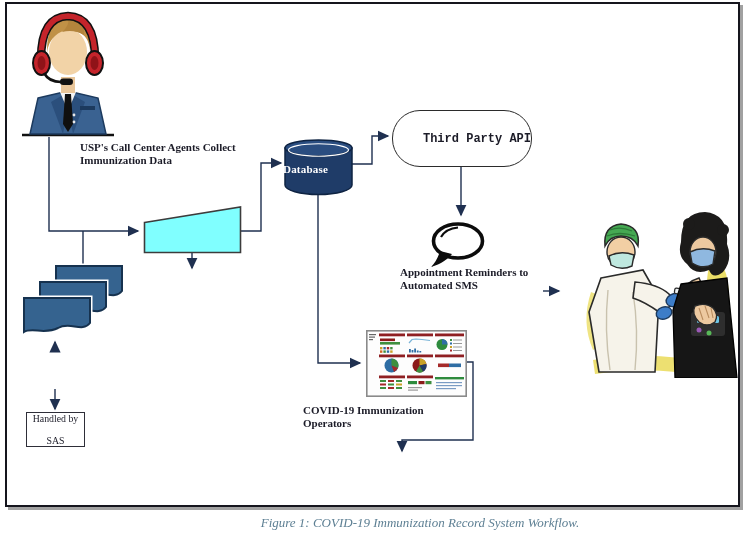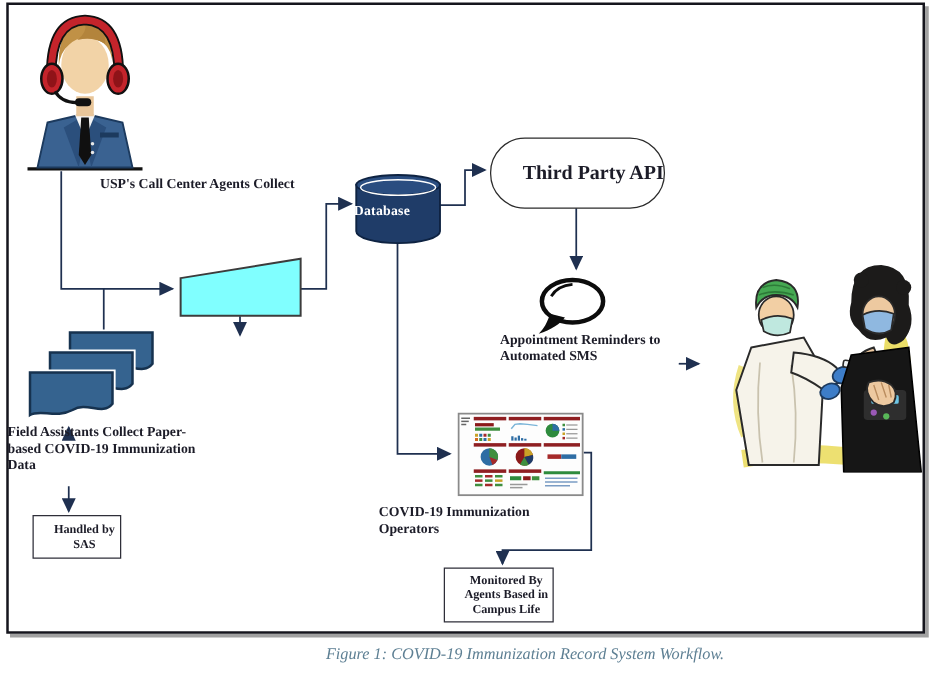--- a/index.html
+++ b/index.html
@@ -9,27 +9,27 @@
   }
   .frame{
     position:absolute;left:5px;top:2px;width:731px;height:501px;
     border:2px solid #15151d;background:#fff;
     box-shadow:3px 3px 0 rgba(130,130,130,.75);
   }
   .abs{position:absolute;}
   .lbl{font-size:11px;font-weight:700;line-height:13px;white-space:nowrap;}
   .node-box{
     background:#fff;border:1.2px solid #2e2e38;display:flex;flex-direction:column;
-    align-items:center;justify-content:center;text-align:center;
-    font-size:9.8px;font-weight:700;line-height:11.5px;padding-left:12px;
+    align-items:center;justify-content:space-between;text-align:center;
+    font-size:9.8px;font-weight:400;line-height:11.5px;
   }
   .stadium{
     background:#fff;border:1.5px solid #2b2b2b;border-radius:28px;
     display:flex;align-items:center;justify-content:flex-end;
-    font-size:16px;font-weight:600;
+    font-size:12px;font-weight:600;font-family:Liberation Mono, monospace;
   }
   .db-label{
     position:absolute;left:283px;top:163px;width:71px;text-align:left;
     color:#fff;font-size:11px;font-weight:600;letter-spacing:.2px;
   }
   .caption{
     position:absolute;left:0;top:515px;width:744px;text-align:center;
     font-style:italic;font-size:13px;color:#5d7f93;padding-left:48px;
   }
   svg{display:block;}
@@ -81,20 +81,21 @@
     <ellipse cx="23.5" cy="58" rx="8.5" ry="12" fill="#c4242b" stroke="#111" stroke-width="2"></ellipse>
     <ellipse cx="76.5" cy="58" rx="8.5" ry="12" fill="#c4242b" stroke="#111" stroke-width="2"></ellipse>
     <ellipse cx="23.5" cy="58" rx="4" ry="7" fill="#8f1318"></ellipse>
     <ellipse cx="76.5" cy="58" rx="4" ry="7" fill="#8f1318"></ellipse>
     <path d="M26,68 Q31,77 43,77" fill="none" stroke="#111" stroke-width="2.6"></path>
     <rect x="42" y="73.5" width="13" height="6.5" rx="3.2" fill="#111"></rect>
   </svg>
 
   <div class="abs lbl" style="left:80px;top:141px">
     <div>USP's Call Center Agents Collect</div>
+    <div>Immunization Data</div>
   </div>
 
   <svg class="abs" style="left:143px;top:205px" width="99" height="50" viewBox="0 0 99 50">
     <polygon points="1.5,17.5 97.5,2 97.5,47.5 1.5,47.5" fill="#80ffff" stroke="#3c3c3c" stroke-width="1.6"></polygon>
   </svg>
 
 
   <svg class="abs" style="left:283px;top:138px" width="71" height="60" viewBox="0 0 71 60">
     <path d="M2,10 V47 A33.5,9.5 0 0 0 69,47 V10 Z" fill="#1f3c68" stroke="#0e2342" stroke-width="1.5"></path>
     <ellipse cx="35.5" cy="10" rx="33.5" ry="8" fill="#2a4d80" stroke="#0e2342" stroke-width="1.5"></ellipse>
@@ -121,25 +122,20 @@
     <g>
       <path d="M34,3 H100 V28 C92,38 80,26 68,33 C55,40 42,32 34,37 Z" fill="#35638f" stroke="#fff" stroke-width="5"></path>
       <path d="M34,3 H100 V28 C92,38 80,26 68,33 C55,40 42,32 34,37 Z" fill="#35638f" stroke="#16324f" stroke-width="2"></path>
       <path d="M18,19 H84 V44 C76,54 64,42 52,49 C39,56 26,48 18,53 Z" fill="#35638f" stroke="#fff" stroke-width="5"></path>
       <path d="M18,19 H84 V44 C76,54 64,42 52,49 C39,56 26,48 18,53 Z" fill="#35638f" stroke="#16324f" stroke-width="2"></path>
       <path d="M2,35 H68 V60 C60,70 48,58 36,65 C23,72 10,64 2,69 Z" fill="#35638f" stroke="#fff" stroke-width="5"></path>
       <path d="M2,35 H68 V60 C60,70 48,58 36,65 C23,72 10,64 2,69 Z" fill="#35638f" stroke="#16324f" stroke-width="2"></path>
     </g>
   </svg>
 
-  <div class="abs lbl" style="left:6px;top:340px">
-    <div>Field Assistants Collect Paper-</div>
-    <div>based COVID-19 Immunization</div>
-    <div>Data</div>
-  </div>
 
   <div class="abs node-box" style="left:26px;top:412px;width:57px;height:33px">
     <div>Handled by</div>
     <div>SAS</div>
   </div>
 
   <svg class="abs" style="left:366px;top:330px" width="101" height="67" viewBox="0 0 101 67">
     <rect x="0.8" y="0.8" width="99.4" height="65.4" fill="#fdfdfd" stroke="#8a8a8a" stroke-width="1.6"></rect>
     <g fill="#666">
       <rect x="3" y="4" width="7" height="1.2"></rect>
@@ -230,25 +226,20 @@
         <rect x="70" y="55" width="26" height="1.2"></rect>
       <rect x="70" y="58" width="20" height="1.2"></rect>
     </g>
   </svg>
 
   <div class="abs lbl" style="left:303px;top:404px">
     <div>COVID-19 Immunization</div>
     <div>Operators</div>
   </div>
 
-  <div class="abs node-box" style="left:355px;top:454px;width:74px;height:42px">
-    <div>Monitored By</div>
-    <div>Agents Based in</div>
-    <div>Campus Life</div>
-  </div>
 
   <svg class="abs" style="left:563px;top:200px" width="178" height="178" viewBox="0 0 178 178">
 
     <path d="M150,55 q18,10 16,55 q-2,35 -12,52 q-8,-40 -10,-60 q-2,-30 6,-47 Z" fill="#e8d84e" opacity=".85"></path>
     <path d="M30,160 q60,-10 120,4 l-4,12 q-60,-10 -114,-2 Z" fill="#e8d84e" opacity=".8"></path>
     <path d="M28,92 q-10,30 2,58 l8,-4 q-8,-26 0,-50 Z" fill="#e8d84e" opacity=".7"></path>
 
     <path d="M38,78 L80,70 L96,98 L92,172 L36,172 L26,112 Z" fill="#f6f3ea" stroke="#2a2a2a" stroke-width="1.6"></path>
     <path d="M45,90 q-4,40 2,80" fill="none" stroke="#c9c2ae" stroke-width="1.4"></path>
     <path d="M70,92 q6,38 2,78" fill="none" stroke="#c9c2ae" stroke-width="1.4"></path>

